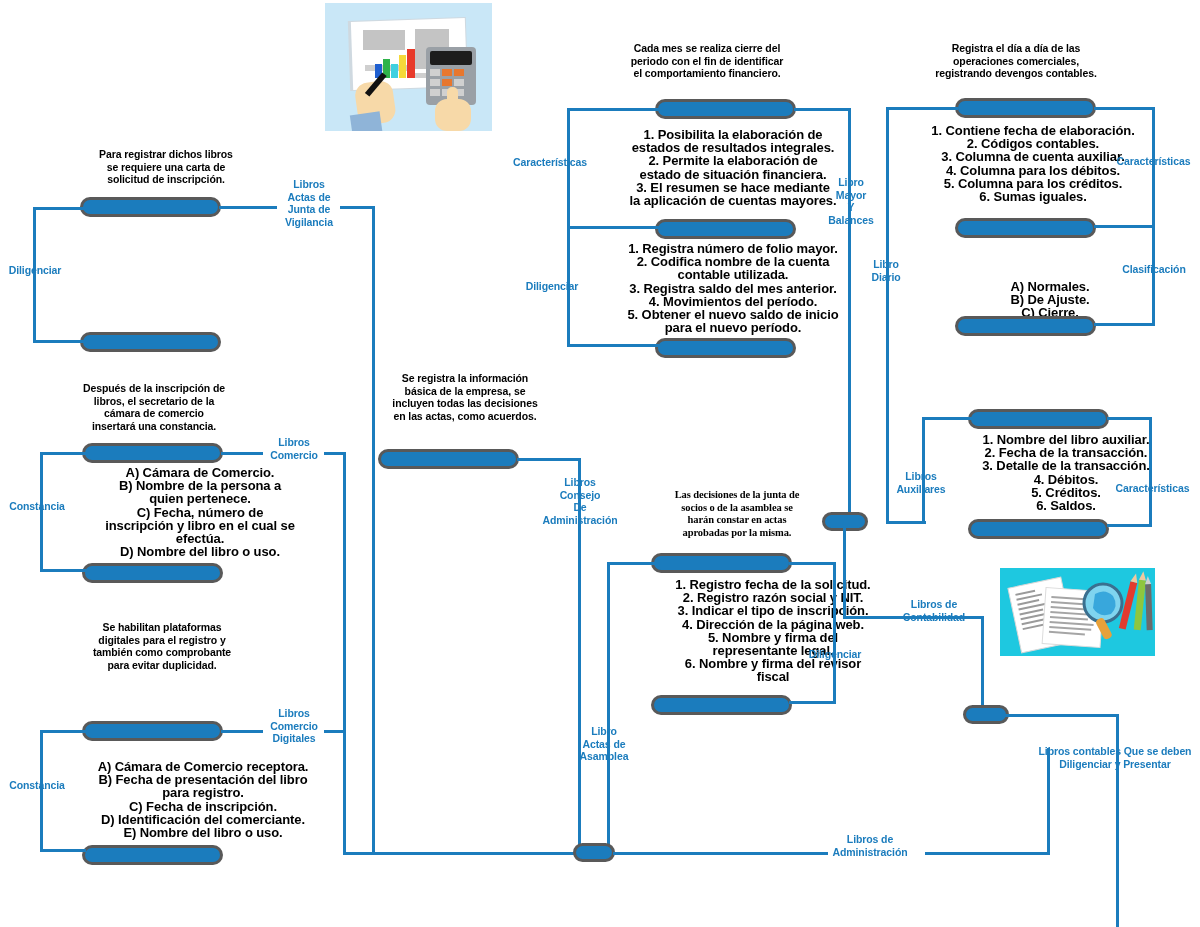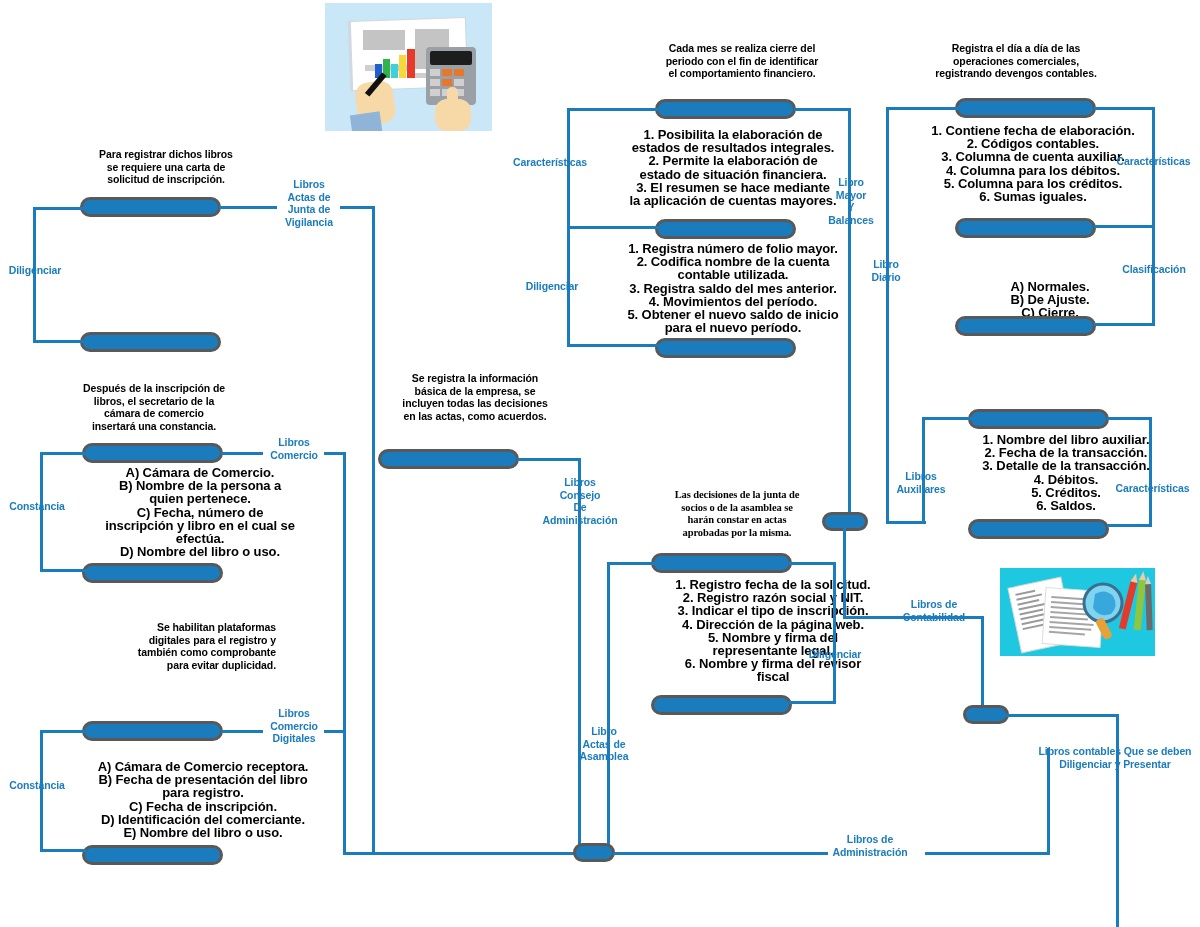--- a/index.html
+++ b/index.html
@@ -146,21 +146,21 @@
   <div class="pill" style="left:82px;top:563px;width:141px;height:20px;"></div>
   <div class="lbl" style="left:0px;top:500px;width:74px;white-space:pre-line;">Constancia</div>
   <div class="ln vline" style="left:40px;top:452px;height:120px;"></div>
   <div class="ln hline" style="left:40px;top:452px;width:46px;"></div>
   <div class="ln hline" style="left:40px;top:569px;width:46px;"></div>
   <div class="ln hline" style="left:221px;top:452px;width:42px;"></div>
   <div class="lbl" style="left:258px;top:436px;width:72px;white-space:pre-line;">Libros
 Comercio</div>
   <div class="ln hline" style="left:324px;top:452px;width:22px;"></div>
 
-  <div class="hdr" style="left:64px;top:621px;width:212px;white-space:pre-line;text-align:right;">Se habilitan plataformas
+  <div class="hdr" style="left:56px;top:621px;width:212px;white-space:pre-line;">Se habilitan plataformas
 digitales para el registro y
 también como comprobante
 para evitar duplicidad.</div>
   <div class="pill" style="left:82px;top:721px;width:141px;height:20px;"></div>
   <div class="body" style="left:85px;top:760px;width:236px;white-space:pre-line;">A) Cámara de Comercio receptora.
 B) Fecha de presentación del libro
 para registro.
 C) Fecha de inscripción.
 D) Identificación del comerciante.
 E) Nombre del libro o uso.</div>
@@ -173,21 +173,21 @@
   <div class="lbl" style="left:258px;top:707px;width:72px;white-space:pre-line;">Libros
 Comercio
 Digitales</div>
   <div class="ln hline" style="left:324px;top:730px;width:22px;"></div>
 
   <div class="ln vline" style="left:343px;top:452px;height:403px;"></div>
   <div class="ln vline" style="left:372px;top:206px;height:649px;"></div>
   <div class="ln hline" style="left:343px;top:852px;width:250px;"></div>
   <div class="ln hline" style="left:372px;top:852px;width:221px;"></div>
 
-  <div class="hdr" style="left:370px;top:372px;width:210px;white-space:pre-line;">Se registra la información
+  <div class="hdr" style="left:360px;top:372px;width:210px;white-space:pre-line;">Se registra la información
 básica de la empresa, se
 incluyen todas las decisiones
 en las actas, como acuerdos.</div>
   <div class="pill" style="left:378px;top:449px;width:141px;height:20px;"></div>
   <div class="ln hline" style="left:517px;top:458px;width:63px;"></div>
   <div class="lbl" style="left:524px;top:476px;width:112px;white-space:pre-line;">Libros
 Consejo
 De
 Administración</div>
   <div class="ln vline" style="left:578px;top:458px;height:396px;"></div>
@@ -216,21 +216,21 @@
 Actas de
 Asamblea</div>
 
   <div class="pill" style="left:573px;top:843px;width:42px;height:19px;"></div>
   <div class="ln hline" style="left:613px;top:852px;width:215px;"></div>
   <div class="lbl" style="left:810px;top:833px;width:120px;white-space:pre-line;">Libros de
 Administración</div>
   <div class="ln hline" style="left:925px;top:852px;width:125px;"></div>
   <div class="ln vline" style="left:1047px;top:748px;height:107px;"></div>
 
-  <div class="hdr" style="left:630px;top:42px;width:224px;white-space:pre-line;">Cada mes se realiza cierre del
+  <div class="hdr" style="left:595px;top:42px;width:224px;white-space:pre-line;">Cada mes se realiza cierre del
 periodo con el fin de identificar
 el comportamiento financiero.</div>
   <div class="pill" style="left:655px;top:99px;width:141px;height:20px;"></div>
   <div class="body" style="left:625px;top:128px;width:216px;white-space:pre-line;">1. Posibilita la elaboración de
 estados de resultados integrales.
 2. Permite la elaboración de
 estado de situación financiera.
 3. El resumen se hace mediante
 la aplicación de cuentas mayores.</div>
   <div class="pill" style="left:655px;top:219px;width:141px;height:20px;"></div>

